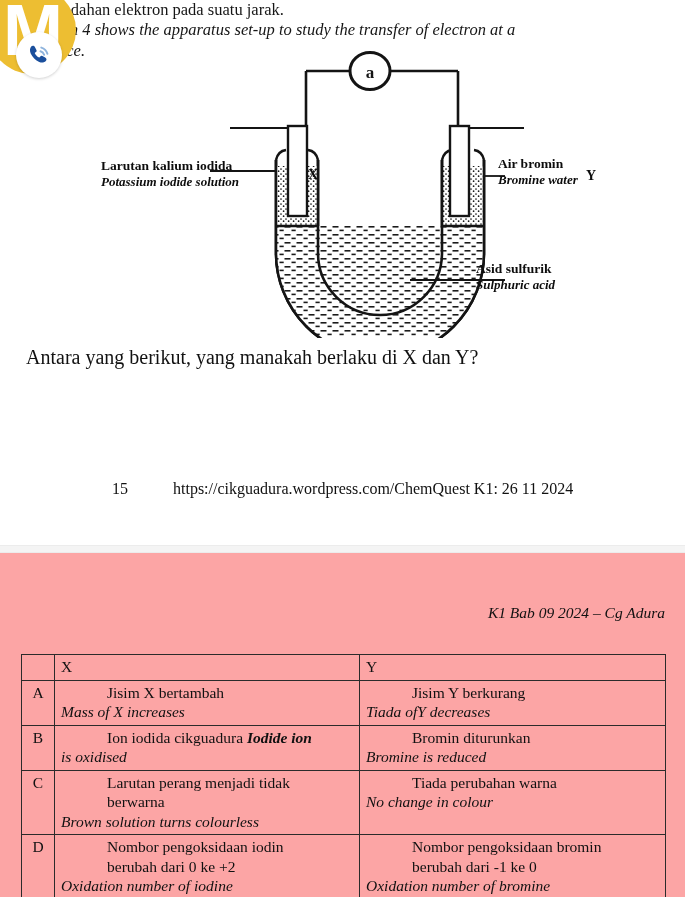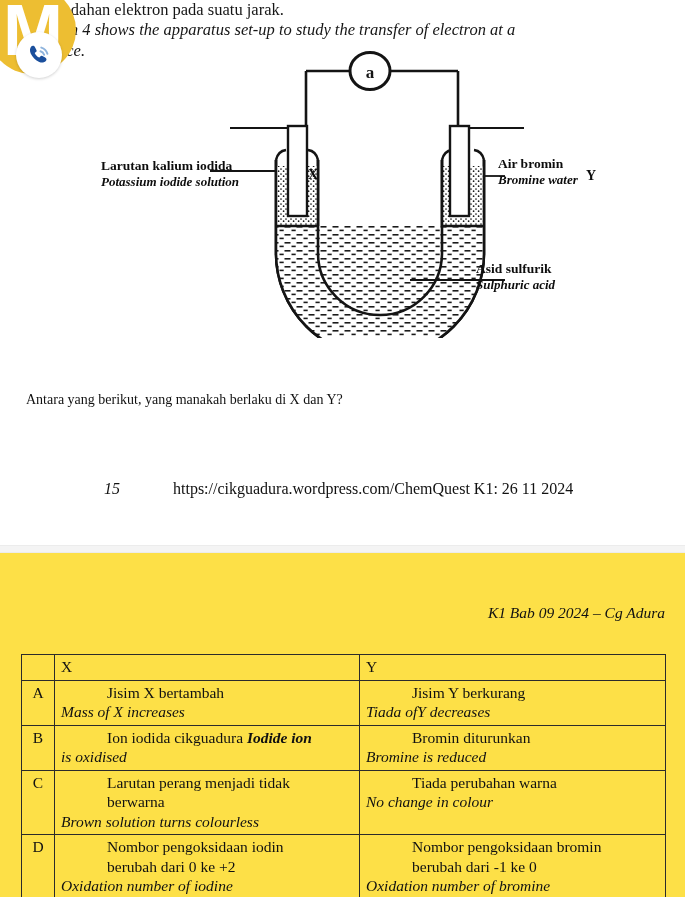--- a/index.html
+++ b/index.html
@@ -96,38 +96,37 @@
   #lbl-ki  { position: absolute; left: 101px; top: 158px; text-align: left; }
   #lbl-br  { position: absolute; left: 498px; top: 156px; text-align: left; }
   #lbl-h2so4 { position: absolute; left: 476px; top: 261px; text-align: left; }
   #lbl-x   { position: absolute; left: 228px; top: 119px; }
   #lbl-y   { position: absolute; left: 506px; top: 120px; }
 
   
   .prompt {
     position: absolute;
     left: 26px;
-    font-size: 14px;
+    font-size: 20px;
     line-height: 20px;
     white-space: nowrap;
-    margin-top: 43px;
   }
   #prompt-ms { top: 347px; }
   #prompt-en { top: 367px; font-style: italic; }
 
   
   #footer-one {
     position: absolute;
     left: 0; top: 479px;
     width: 685px;
     font-size: 16px;
     line-height: 20px;
   }
   #footer-num {
-    position: absolute; left: 104px; top: 0; font-style: italic;
+    position: absolute; left: 112px; top: 0;
   }
   #footer-url {
     position: absolute; left: 173px; top: 0;
     white-space: nowrap;
   }
 
   
   #page-gap {
     position: absolute;
     left: 0; top: 545px;
@@ -136,21 +135,21 @@
     border-top: 1px solid #ececec;
     border-bottom: 1px solid #ececec;
   }
 
   
   #page-two {
     position: absolute;
     left: 0; top: 553px;
     width: 685px;
     height: 344px;
-    background: #fde047;
+    background: #fca5a5;
   }
   #page-two-header {
     position: absolute;
     right: 20px; top: 51px;
     font-size: 15.5px;
     font-style: italic;
     white-space: nowrap;
   }
 
   

